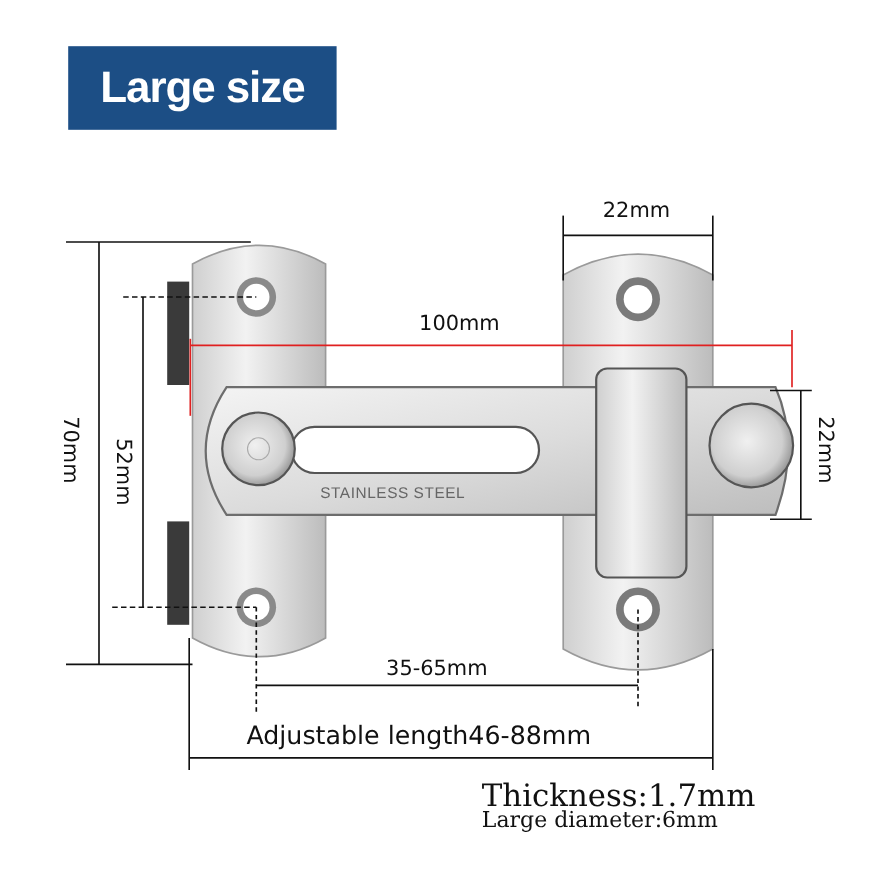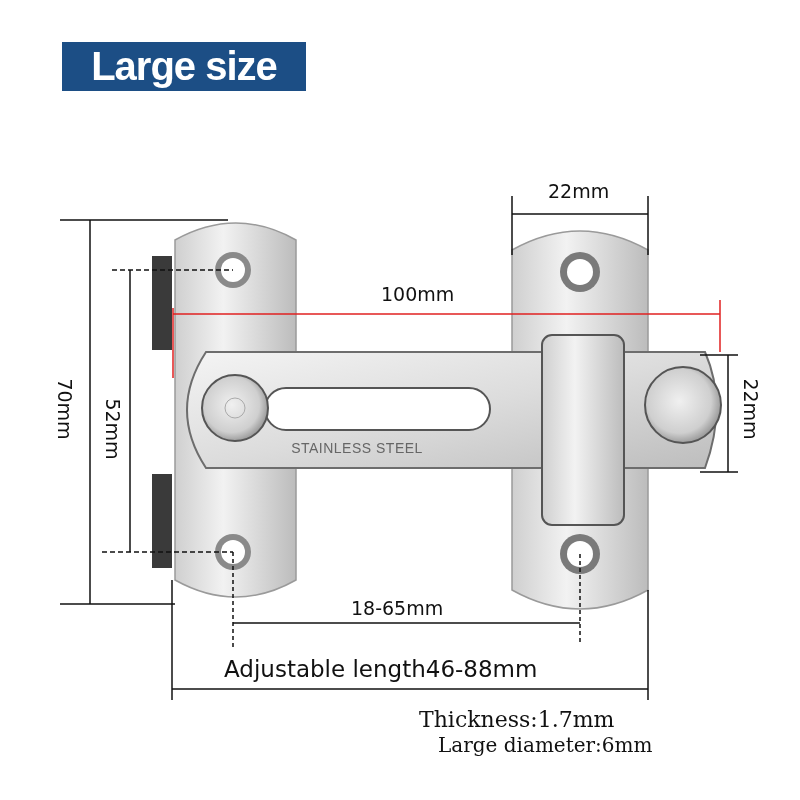--- a/index.html
+++ b/index.html
@@ -1,17 +1,17 @@
 <!DOCTYPE html>
 <html><head>
 <meta charset="utf-8">
 <style>
   html, body { margin:0; padding:0; background:#ffffff; }
   body { width:800px; height:800px; position:relative; overflow:hidden; font-family:"DejaVu Sans", sans-serif; }
-  .banner { position:absolute; left:62px; top:42px; width:244px; height:49px; background:#1c4e85; color:#fff;
+  .banner { position:absolute; left:62px; top:42px; width:244px; height:76px; background:#1c4e85; color:#fff;
             font-family:"Liberation Sans", sans-serif; font-weight:bold; font-size:40px; letter-spacing:-1px;
             display:flex; align-items:center; justify-content:center; }
   svg.diagram { position:absolute; left:0; top:0; }
   .lbl { position:absolute; color:#111; font-family:"DejaVu Sans", sans-serif; font-size:19px; white-space:nowrap; }
   .vert { transform-origin:center center; }
 </style>
 </head>
 <body>
 
 <div class="banner">
@@ -103,16 +103,16 @@
     <line x1="173" y1="308" x2="173" y2="378"></line>
     <line x1="720" y1="300" x2="720" y2="352"></line>
   </g>
 </svg>
 
 <div class="lbl" style="left:548px;top:180px;">22mm</div>
 <div class="lbl" style="left:381px;top:283px;">100mm</div>
 <div class="lbl vert" style="left:34px;top:398px;transform:rotate(90deg);">70mm</div>
 <div class="lbl vert" style="left:82px;top:418px;transform:rotate(90deg);">52mm</div>
 <div class="lbl vert" style="left:720px;top:398px;transform:rotate(90deg);">22mm</div>
-<div class="lbl" style="left:351px;top:597px;">18-65mm</div>
+<div class="lbl" style="left:351px;top:597px;">35-65mm</div>
 <div class="lbl" style="left:224px;top:656px;font-size:23px;">Adjustable length46-88mm</div>
-<div class="lbl" style="left:419px;top:707px;font-size:22px;font-family:'DejaVu Serif',serif;">Thickness:1.7mm</div>
+<div class="lbl" style="left:438px;top:707px;font-size:28px;font-family:'DejaVu Serif',serif;">Thickness:1.7mm</div>
 <div class="lbl" style="left:438px;top:733px;font-size:20px;font-family:'DejaVu Serif',serif;">Large diameter:6mm</div>
 
 </body></html>

